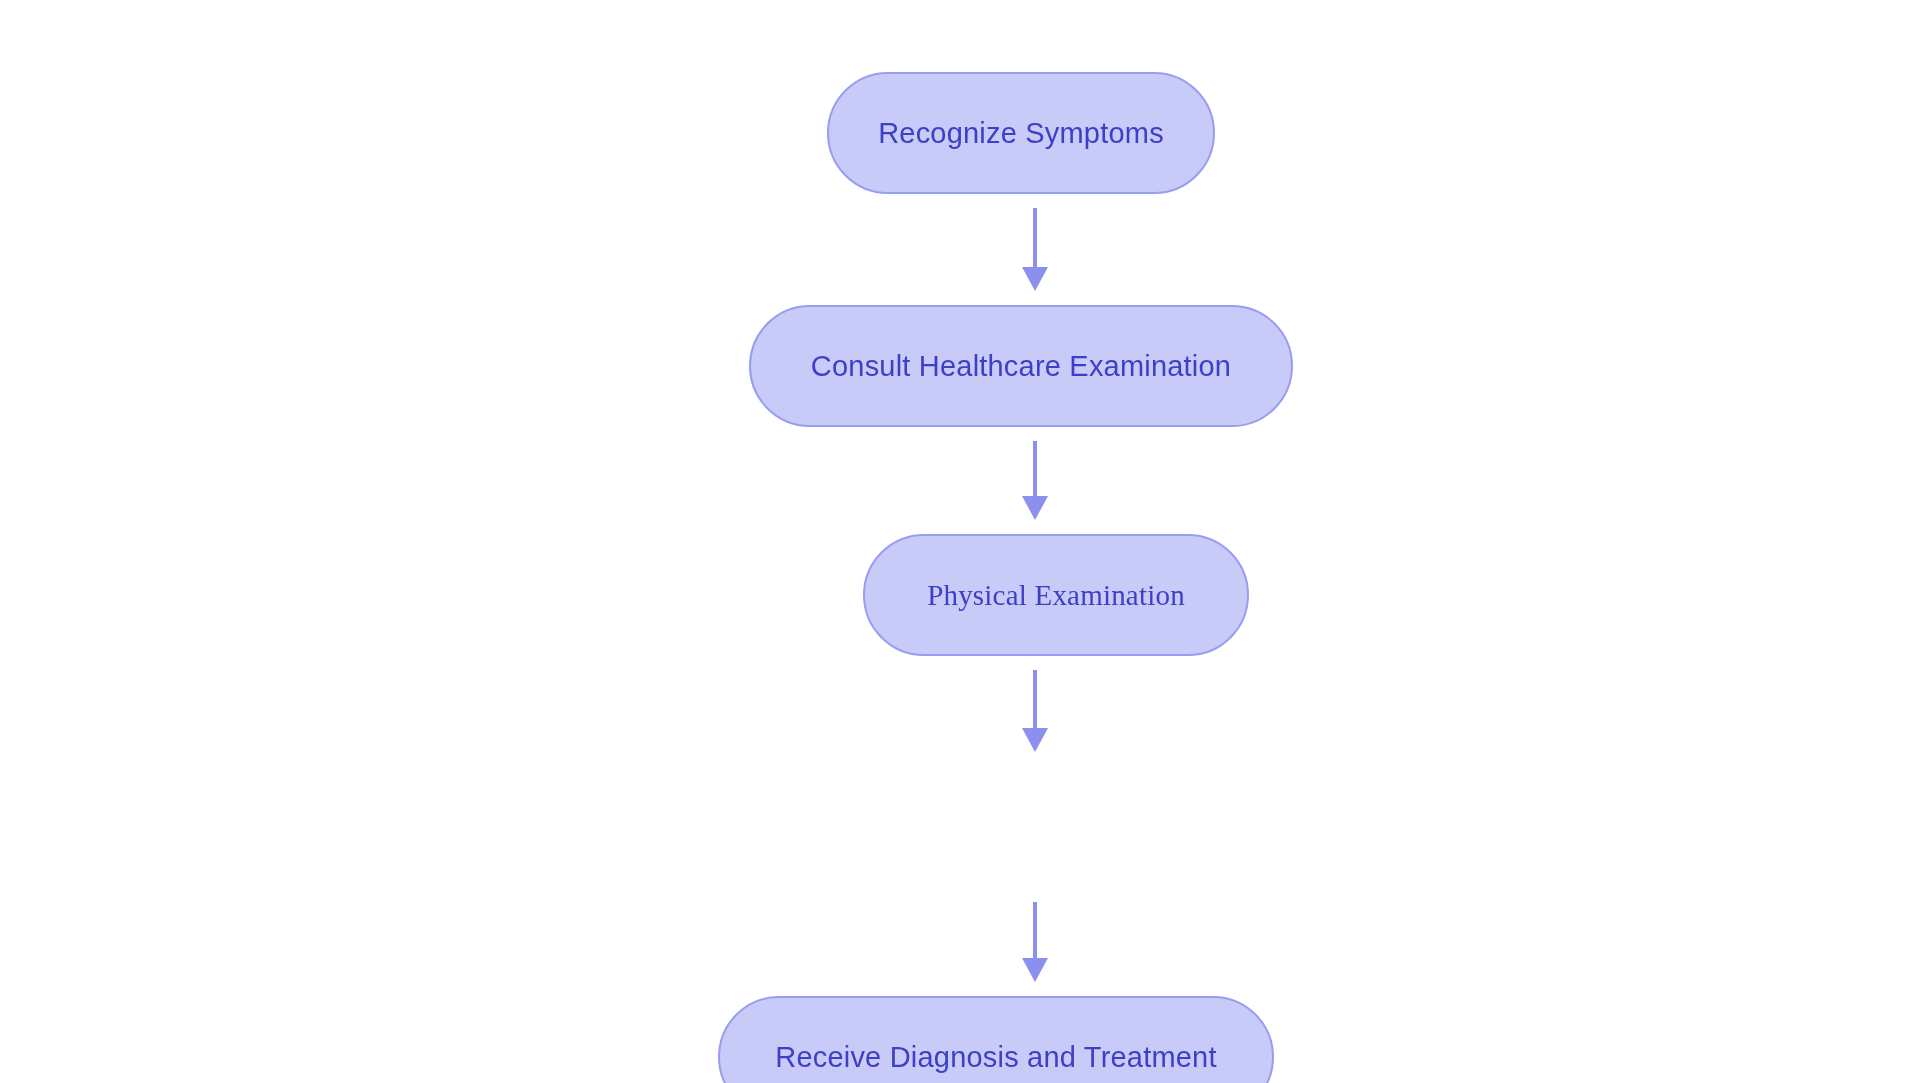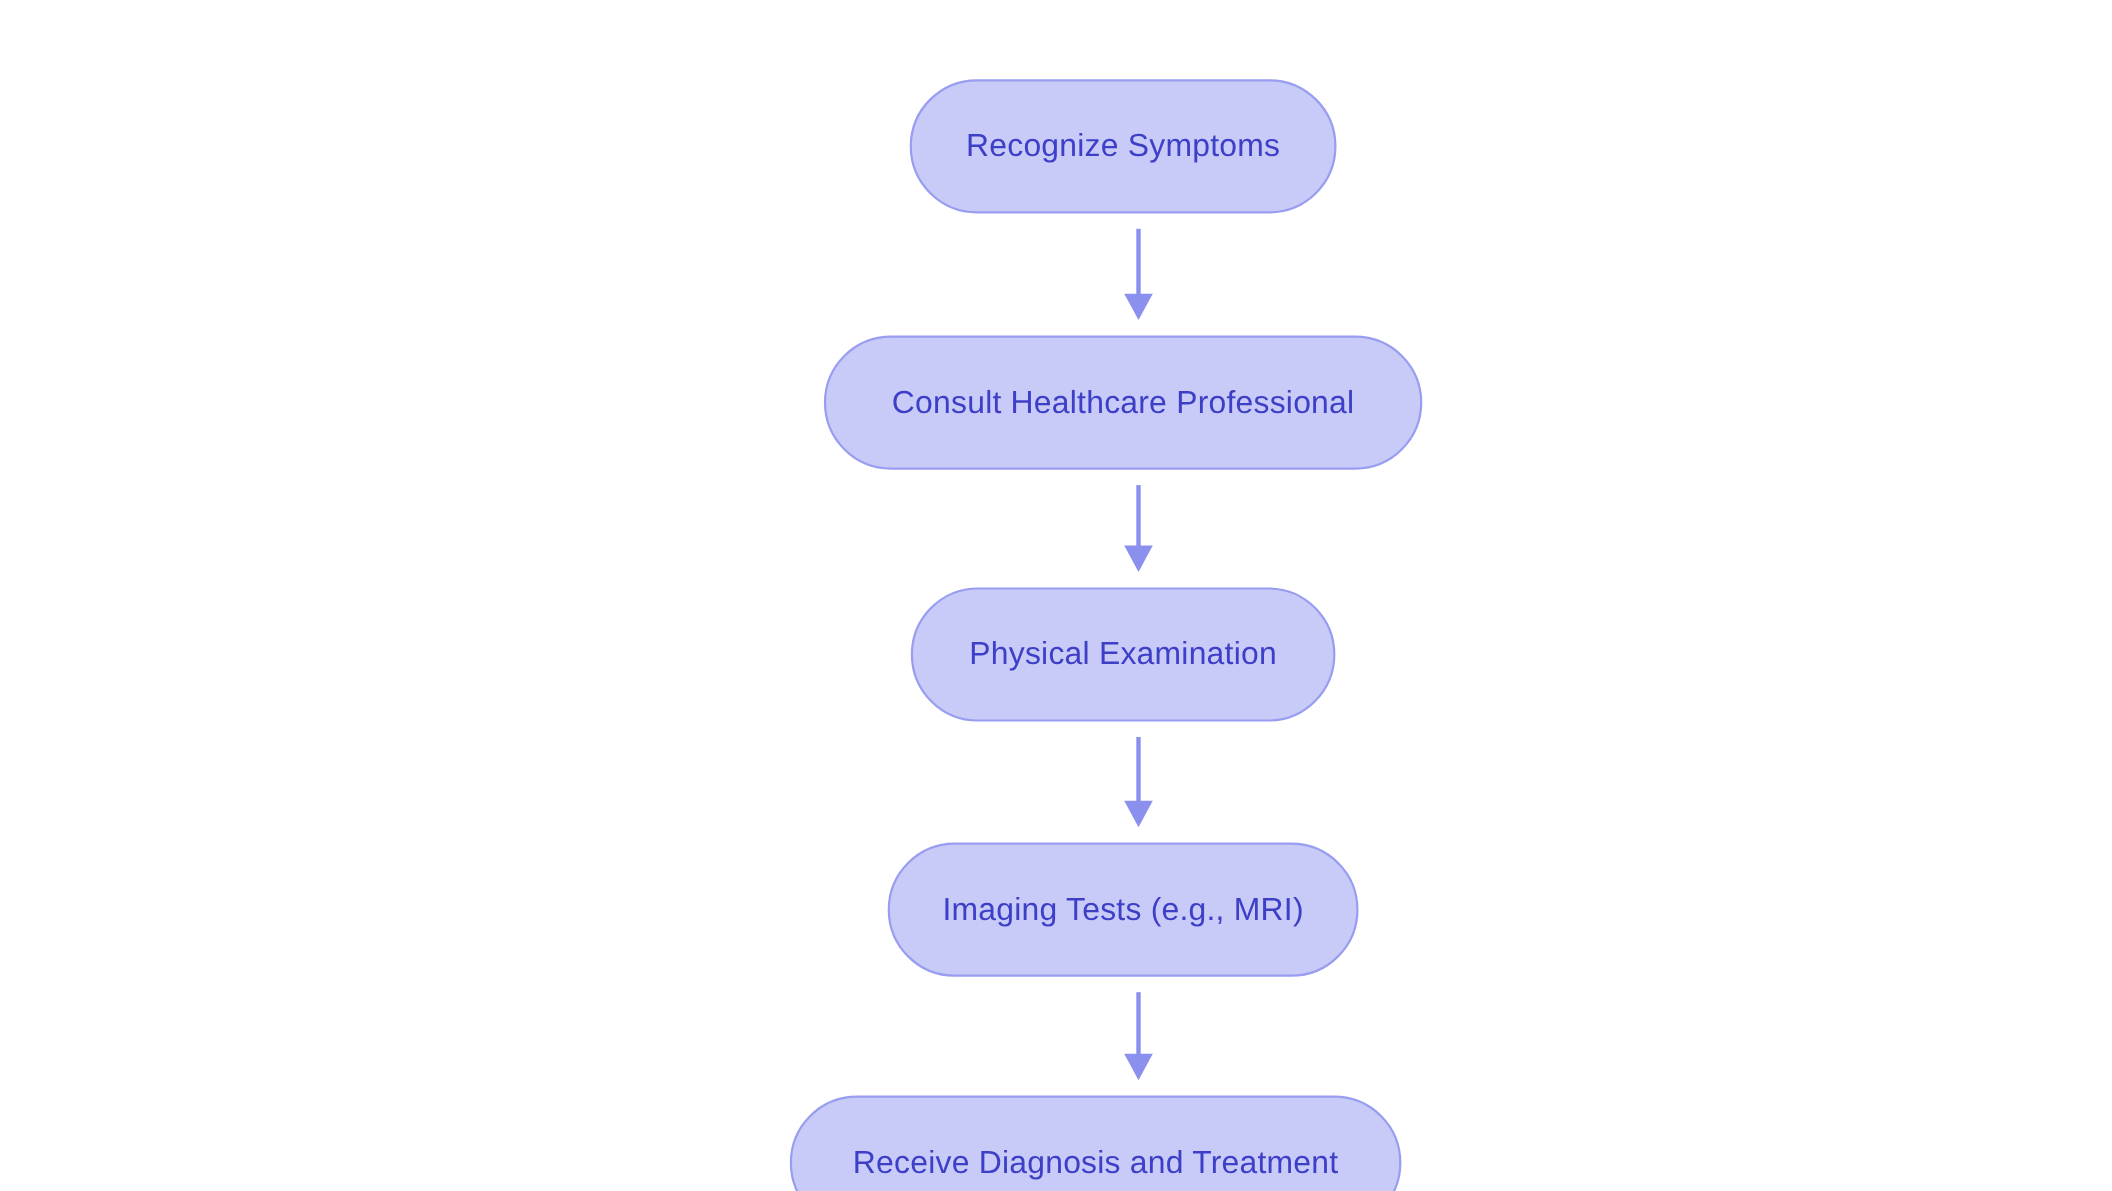--- a/index.html
+++ b/index.html
@@ -69,35 +69,34 @@
 
 <div class="canvas">
 
   <div class="flow-node" style="left: 771px; top: 16px; width: 388px;">Recognize Symptoms</div>
 
   <div class="flow-arrow" style="left: 965px; top: 138px; height: 111px;">
     <div class="arrow-shaft"></div>
     <div class="arrow-head"></div>
   </div>
 
-  <div class="flow-node" style="left: 693px; top: 249px; width: 544px;">Consult Healthcare Professional</div>
+  <div class="flow-node" style="left: 693px; top: 249px; width: 544px;">Consult Healthcare Examination</div>
 
   <div class="flow-arrow" style="left: 965px; top: 371px; height: 107px;">
     <div class="arrow-shaft"></div>
     <div class="arrow-head"></div>
   </div>
 
-  <div class="flow-node" style="left: 772px; top: 478px; width: 386px;">Physical Examination</div>
+  <div class="flow-node" style="left: 807px; top: 478px; width: 386px; font-family: Liberation Serif, serif;">Physical Examination</div>
 
   <div class="flow-arrow" style="left: 965px; top: 600px; height: 110px;">
     <div class="arrow-shaft"></div>
     <div class="arrow-head"></div>
   </div>
 
-  <div class="flow-node" style="left: 751px; top: 710px; width: 428px;">Imaging Tests (e.g., MRI)</div>
 
   <div class="flow-arrow" style="left: 965px; top: 832px; height: 108px;">
     <div class="arrow-shaft"></div>
     <div class="arrow-head"></div>
   </div>
 
   <div class="flow-node" style="left: 662px; top: 940px; width: 556px;">Receive Diagnosis and Treatment</div>
 
 </div>
 

